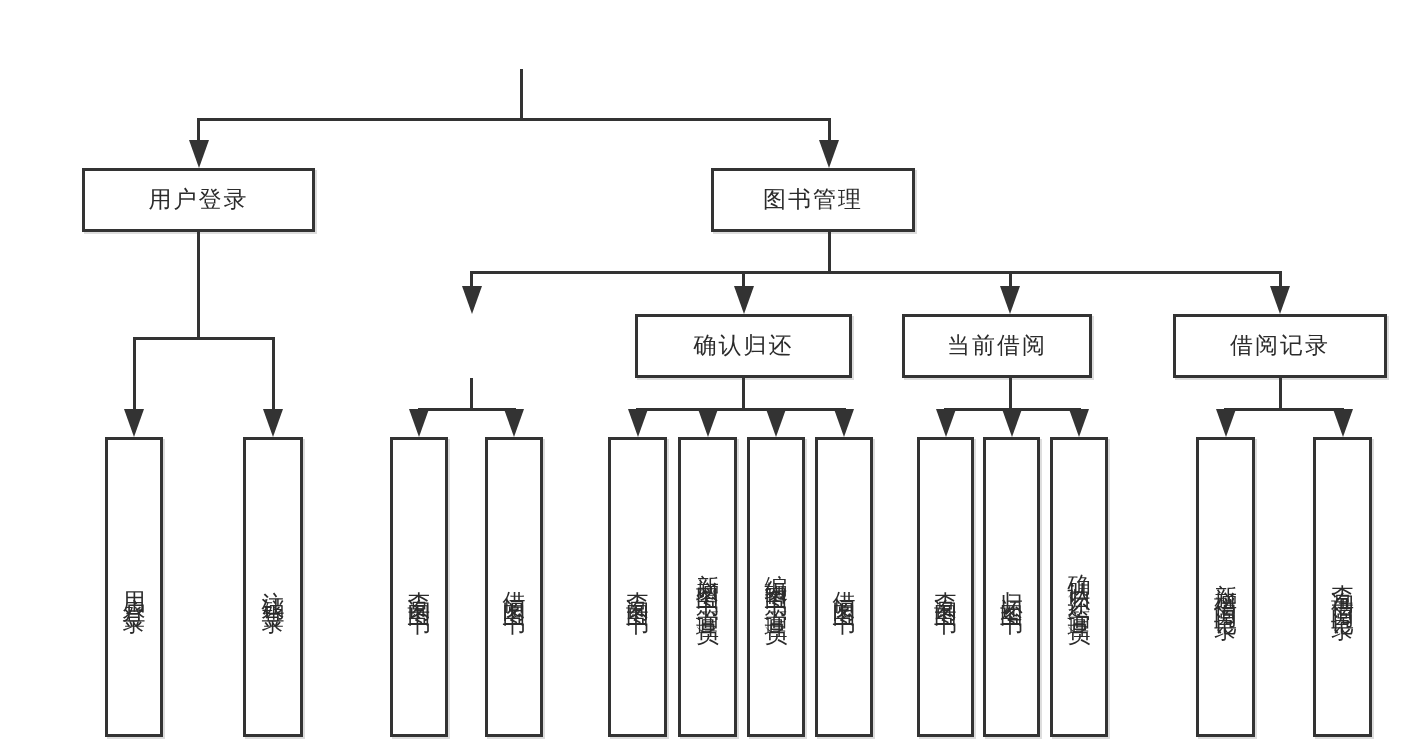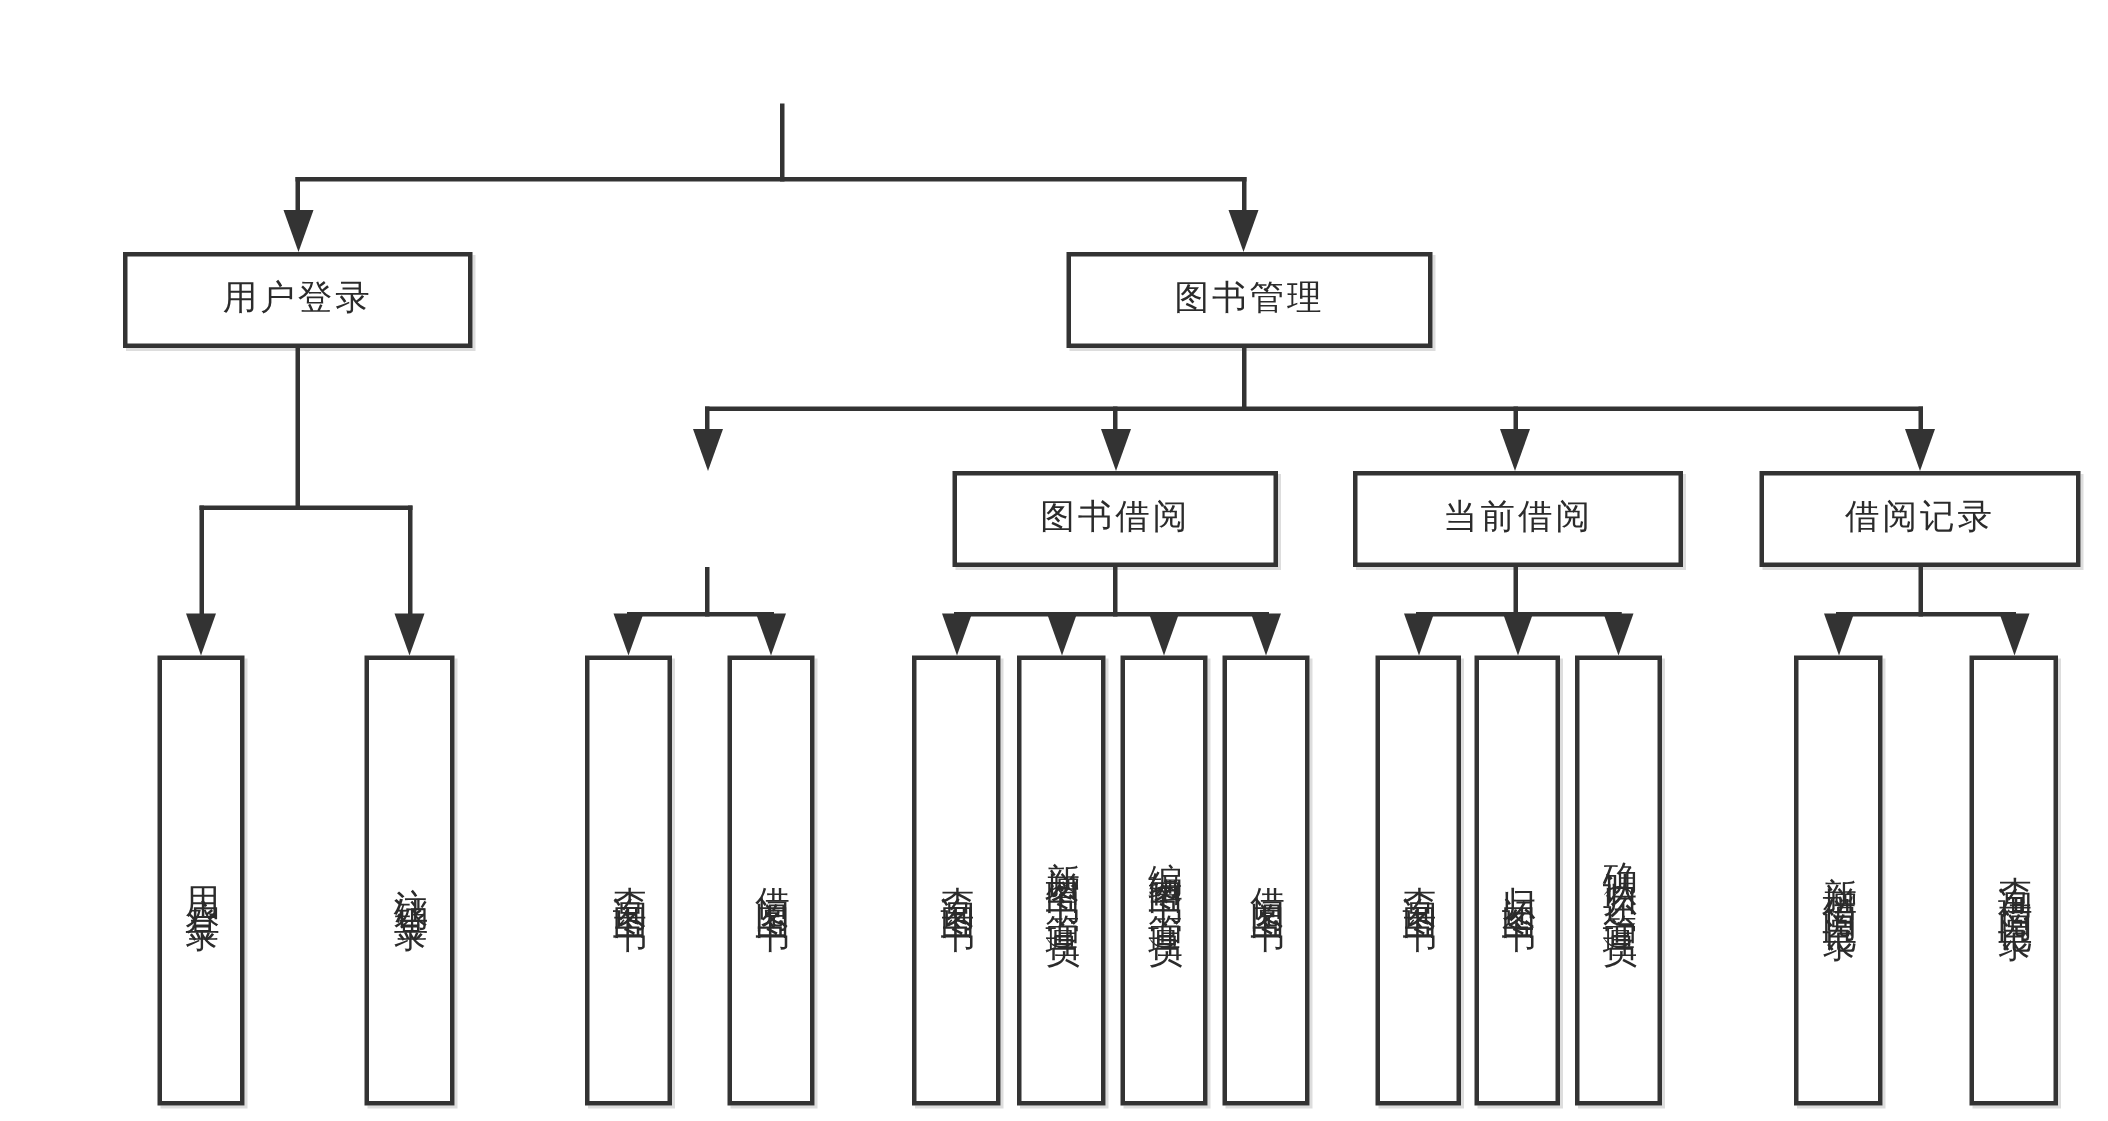--- a/index.html
+++ b/index.html
@@ -68,27 +68,27 @@
     z-index:10;
   }
 </style>
 </head>
 <body>
 
 <div class="stage">
     <div class="node l2" style="left: 82px; top: 168px; width: 233px; height: 64px;">
       <span class="node-label">用户登录</span>
     </div>
-    <div class="node l2" style="left: 711px; top: 168px; width: 244px; height: 64px;">
+    <div class="node l2" style="left: 711px; top: 168px; width: 204px; height: 64px;">
       <span class="node-label">图书管理</span>
     </div>
     <div class="node l3" style="left: 635px; top: 314px; width: 217px; height: 64px;">
-      <span class="node-label">图书借阅</span>
+      <span class="node-label">确认归还</span>
     </div>
-    <div class="node l3" style="left: 902px; top: 314px; width: 220px; height: 64px;">
+    <div class="node l3" style="left: 902px; top: 314px; width: 190px; height: 64px;">
       <span class="node-label">当前借阅</span>
     </div>
     <div class="node l3" style="left: 1173px; top: 314px; width: 214px; height: 64px;">
       <span class="node-label">借阅记录</span>
     </div>
     <div class="node l4 vertical" style="left: 105px; top: 437px; width: 58px; height: 300px;">
       <span class="node-label">用户登录</span>
     </div>
     <div class="node l4 vertical" style="left: 243px; top: 437px; width: 60px; height: 300px;">
       <span class="node-label">注销登录</span>

